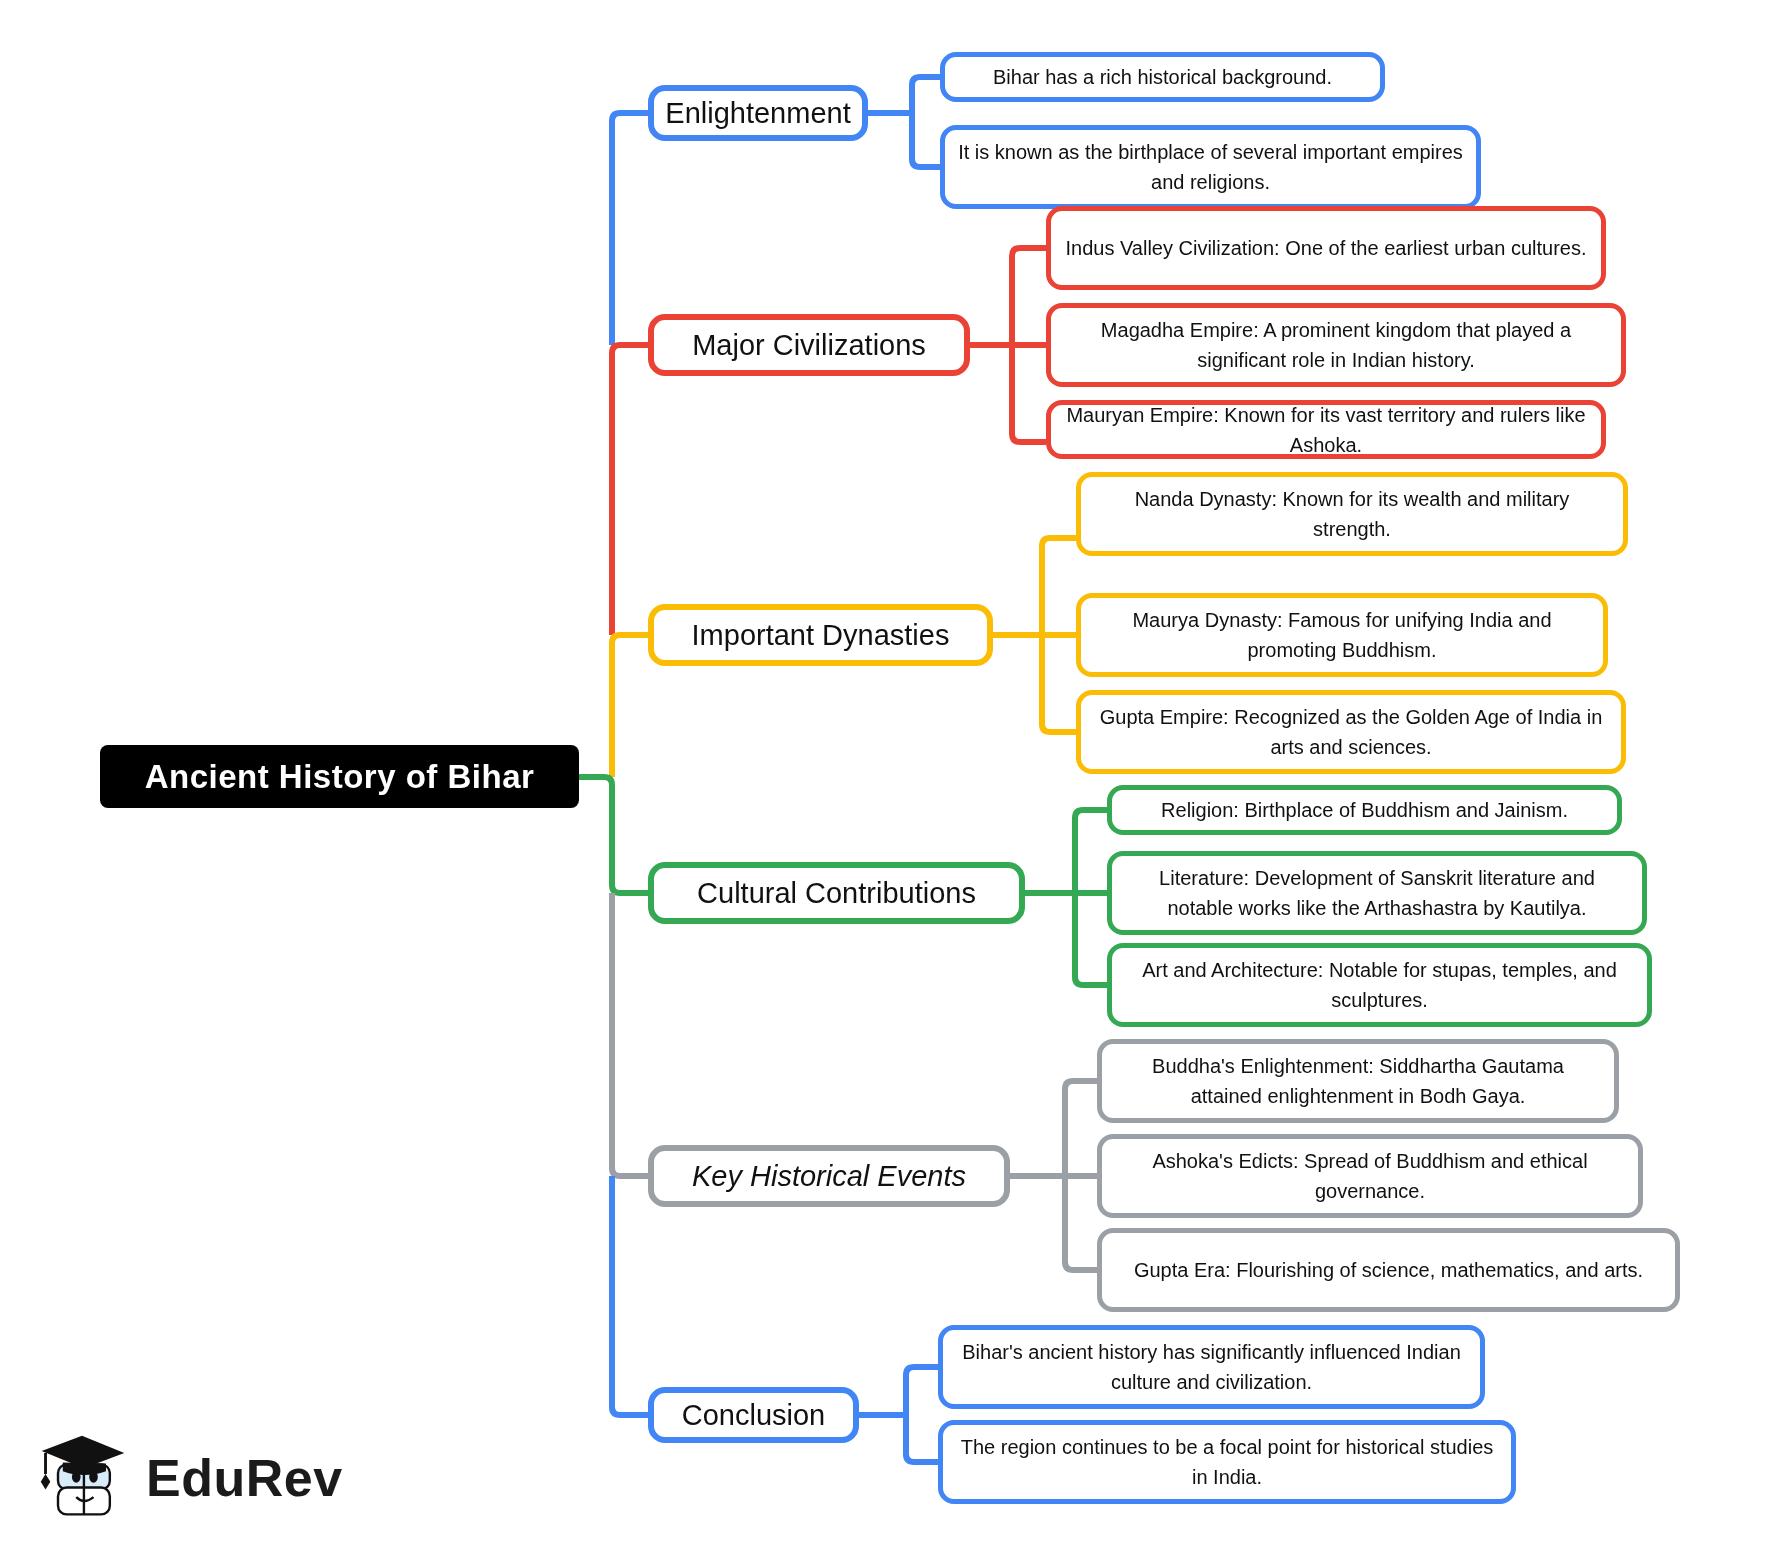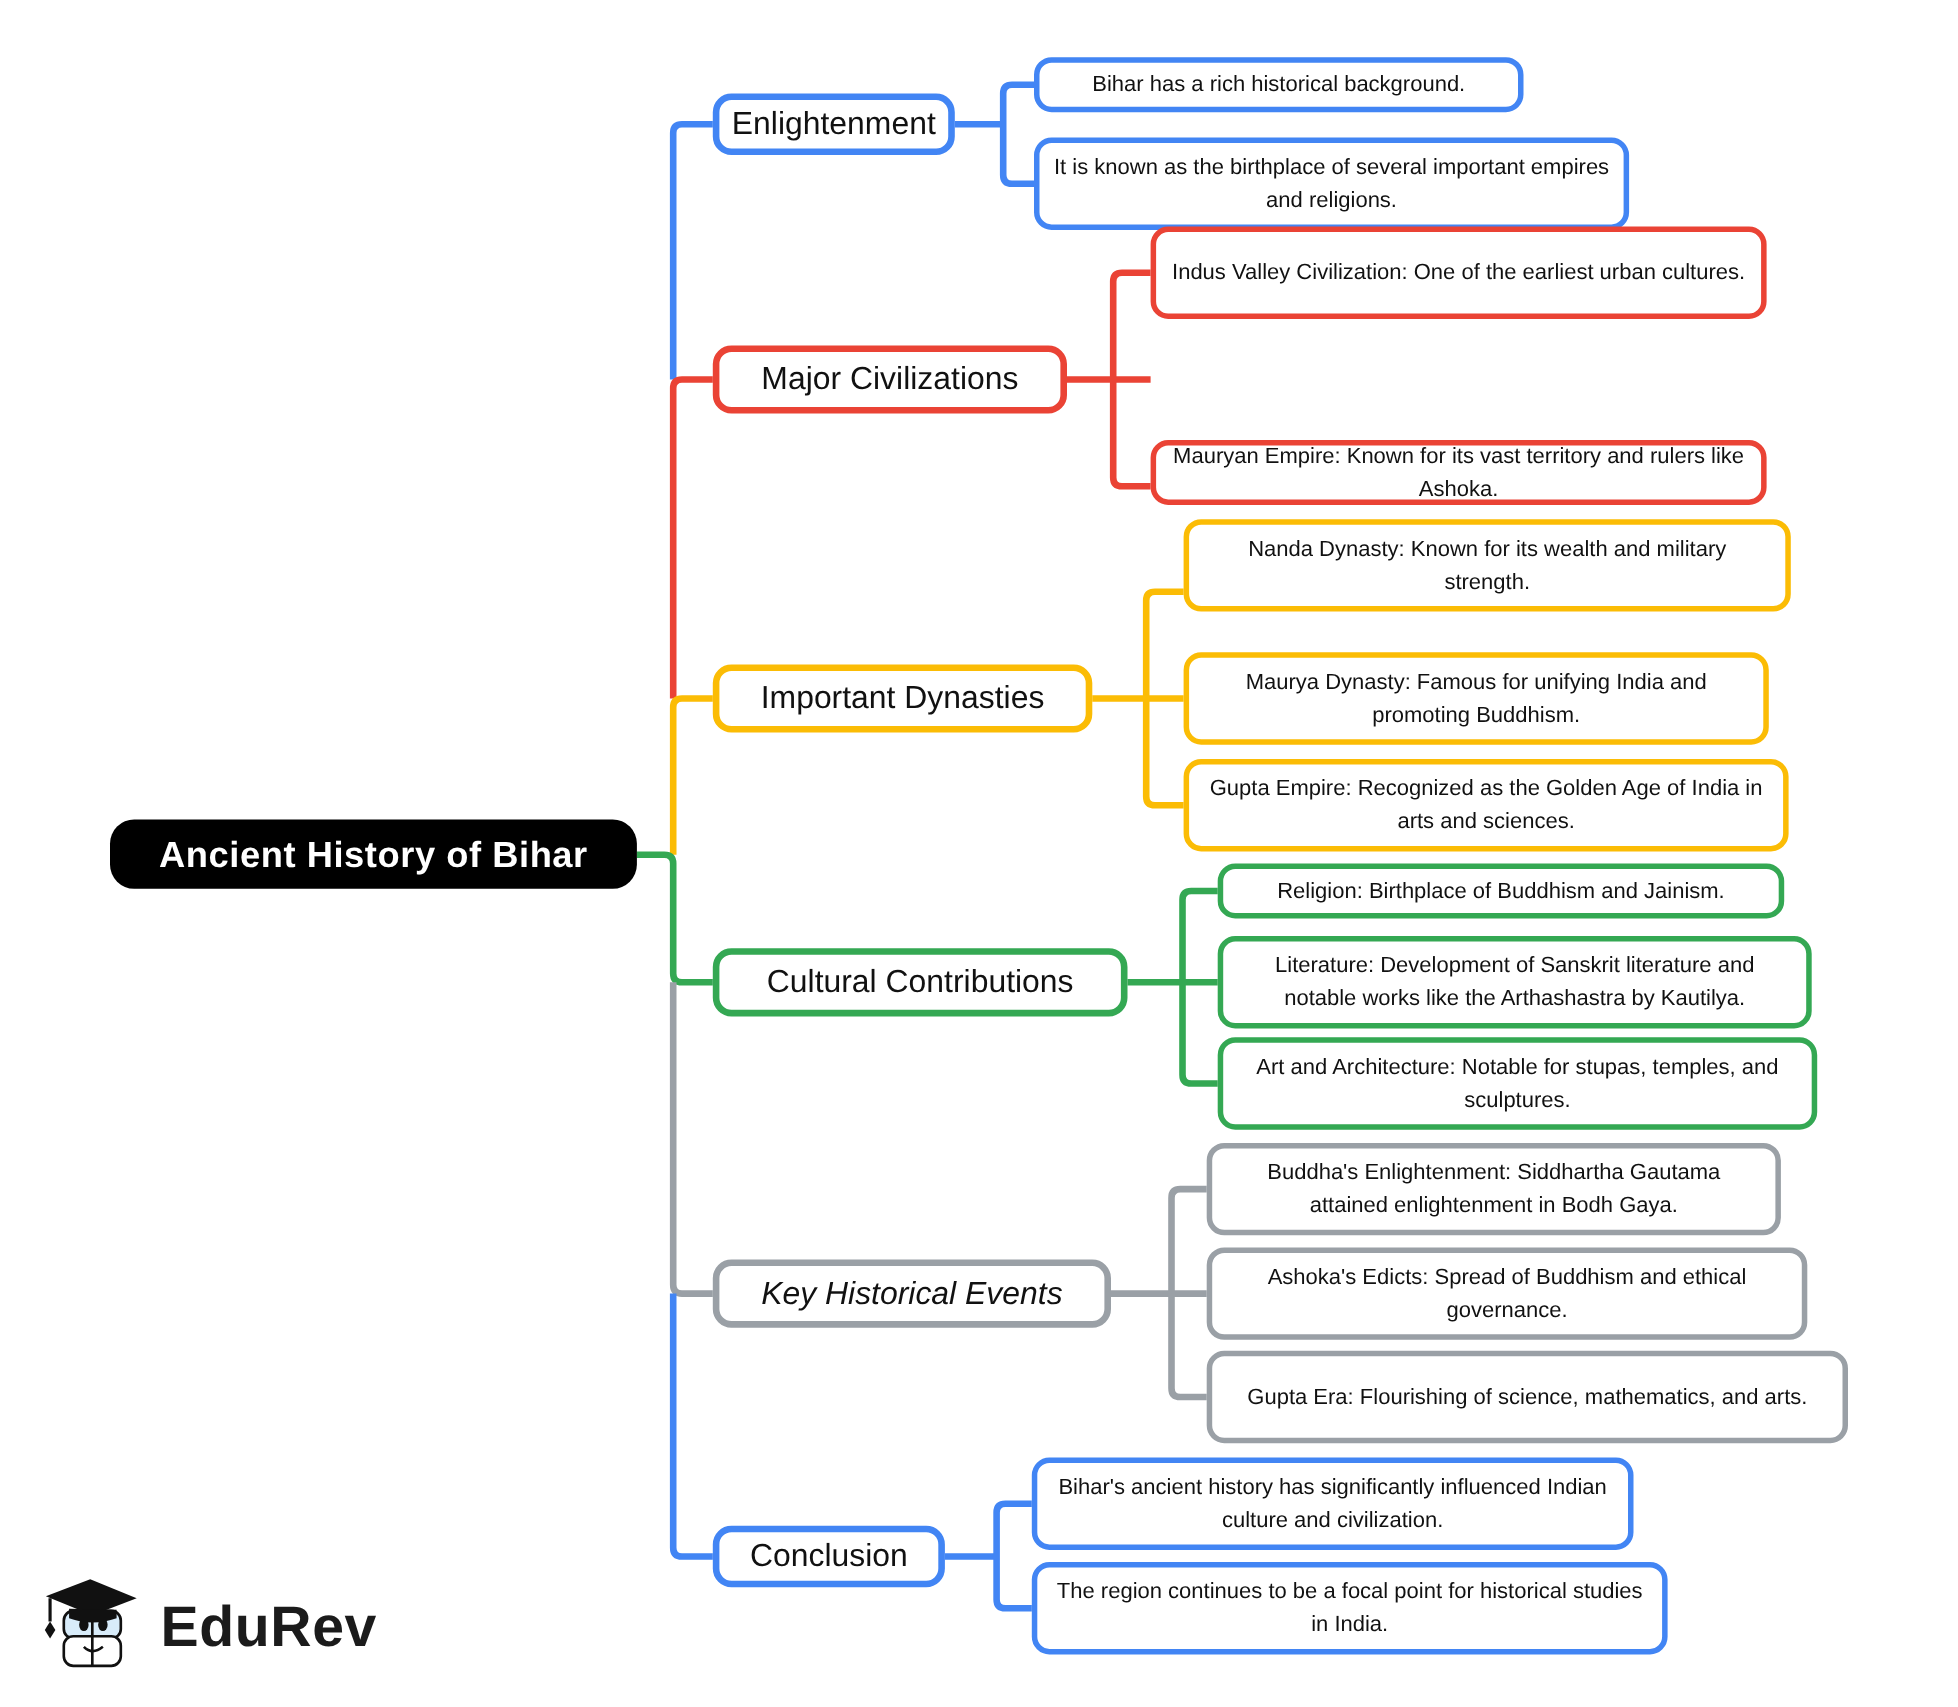--- a/index.html
+++ b/index.html
@@ -25,21 +25,21 @@
     justify-content: center;
     text-align: center;
     background: #ffffff;
     color: #111111;
   }
   .root {
     background: #000000;
     color: #ffffff;
     font-weight: bold;
     font-size: 33px;
-    border-radius: 22px;
+    border-radius: 8px;
     letter-spacing: 0.5px;
   }
   .branch {
     border: 6px solid #888;
     border-radius: 17px;
     font-size: 29px;
     padding: 0 6px;
     background: #ffffff;
   }
   .leaf {
@@ -88,20 +88,21 @@
   </svg>
 
   <div class="node root" style="left: 100px; top: 745px; width: 479px; height: 63px; background: rgb(0, 0, 0);">Ancient History of Bihar</div>
 
   <div class="node branch" style="left: 648px; top: 85px; width: 220px; height: 56px; border-color: rgb(66, 133, 244);">Enlightenment</div>
   <div class="node leaf" style="left: 940px; top: 52px; width: 445px; height: 50px; border-color: rgb(66, 133, 244);">Bihar has a rich historical background.</div>
   <div class="node leaf" style="left: 940px; top: 125px; width: 541px; height: 84px; border-color: rgb(66, 133, 244);">It is known as the birthplace of several important empires and religions.</div>
 
   <div class="node branch" style="left: 648px; top: 314px; width: 322px; height: 62px; border-color: rgb(234, 67, 53);">Major Civilizations</div>
   <div class="node leaf" style="left: 1046px; top: 206px; width: 560px; height: 84px; border-color: rgb(234, 67, 53);">Indus Valley Civilization: One of the earliest urban cultures.</div>
+  <div class="node leaf" style="left: 1046px; top: 303px; width: 580px; height: 84px; border-color: rgb(234, 67, 53);">Magadha Empire: A prominent kingdom that played a significant role in Indian history.</div>
   <div class="node leaf" style="left: 1046px; top: 400px; width: 560px; height: 59px; border-color: rgb(234, 67, 53);">Mauryan Empire: Known for its vast territory and rulers like Ashoka.</div>
 
   <div class="node branch" style="left: 648px; top: 604px; width: 345px; height: 62px; border-color: rgb(251, 188, 5);">Important Dynasties</div>
   <div class="node leaf" style="left: 1076px; top: 472px; width: 552px; height: 84px; border-color: rgb(251, 188, 5);">Nanda Dynasty: Known for its wealth and military strength.</div>
   <div class="node leaf" style="left: 1076px; top: 593px; width: 532px; height: 84px; border-color: rgb(251, 188, 5);">Maurya Dynasty: Famous for unifying India and promoting Buddhism.</div>
   <div class="node leaf" style="left: 1076px; top: 690px; width: 550px; height: 84px; border-color: rgb(251, 188, 5);">Gupta Empire: Recognized as the Golden Age of India in arts and sciences.</div>
 
   <div class="node branch" style="left: 648px; top: 862px; width: 377px; height: 62px; border-color: rgb(52, 168, 83);">Cultural Contributions</div>
   <div class="node leaf" style="left: 1107px; top: 785px; width: 515px; height: 50px; border-color: rgb(52, 168, 83);">Religion: Birthplace of Buddhism and Jainism.</div>
   <div class="node leaf" style="left: 1107px; top: 851px; width: 540px; height: 84px; border-color: rgb(52, 168, 83);">Literature: Development of Sanskrit literature and notable works like the Arthashastra by Kautilya.</div>

